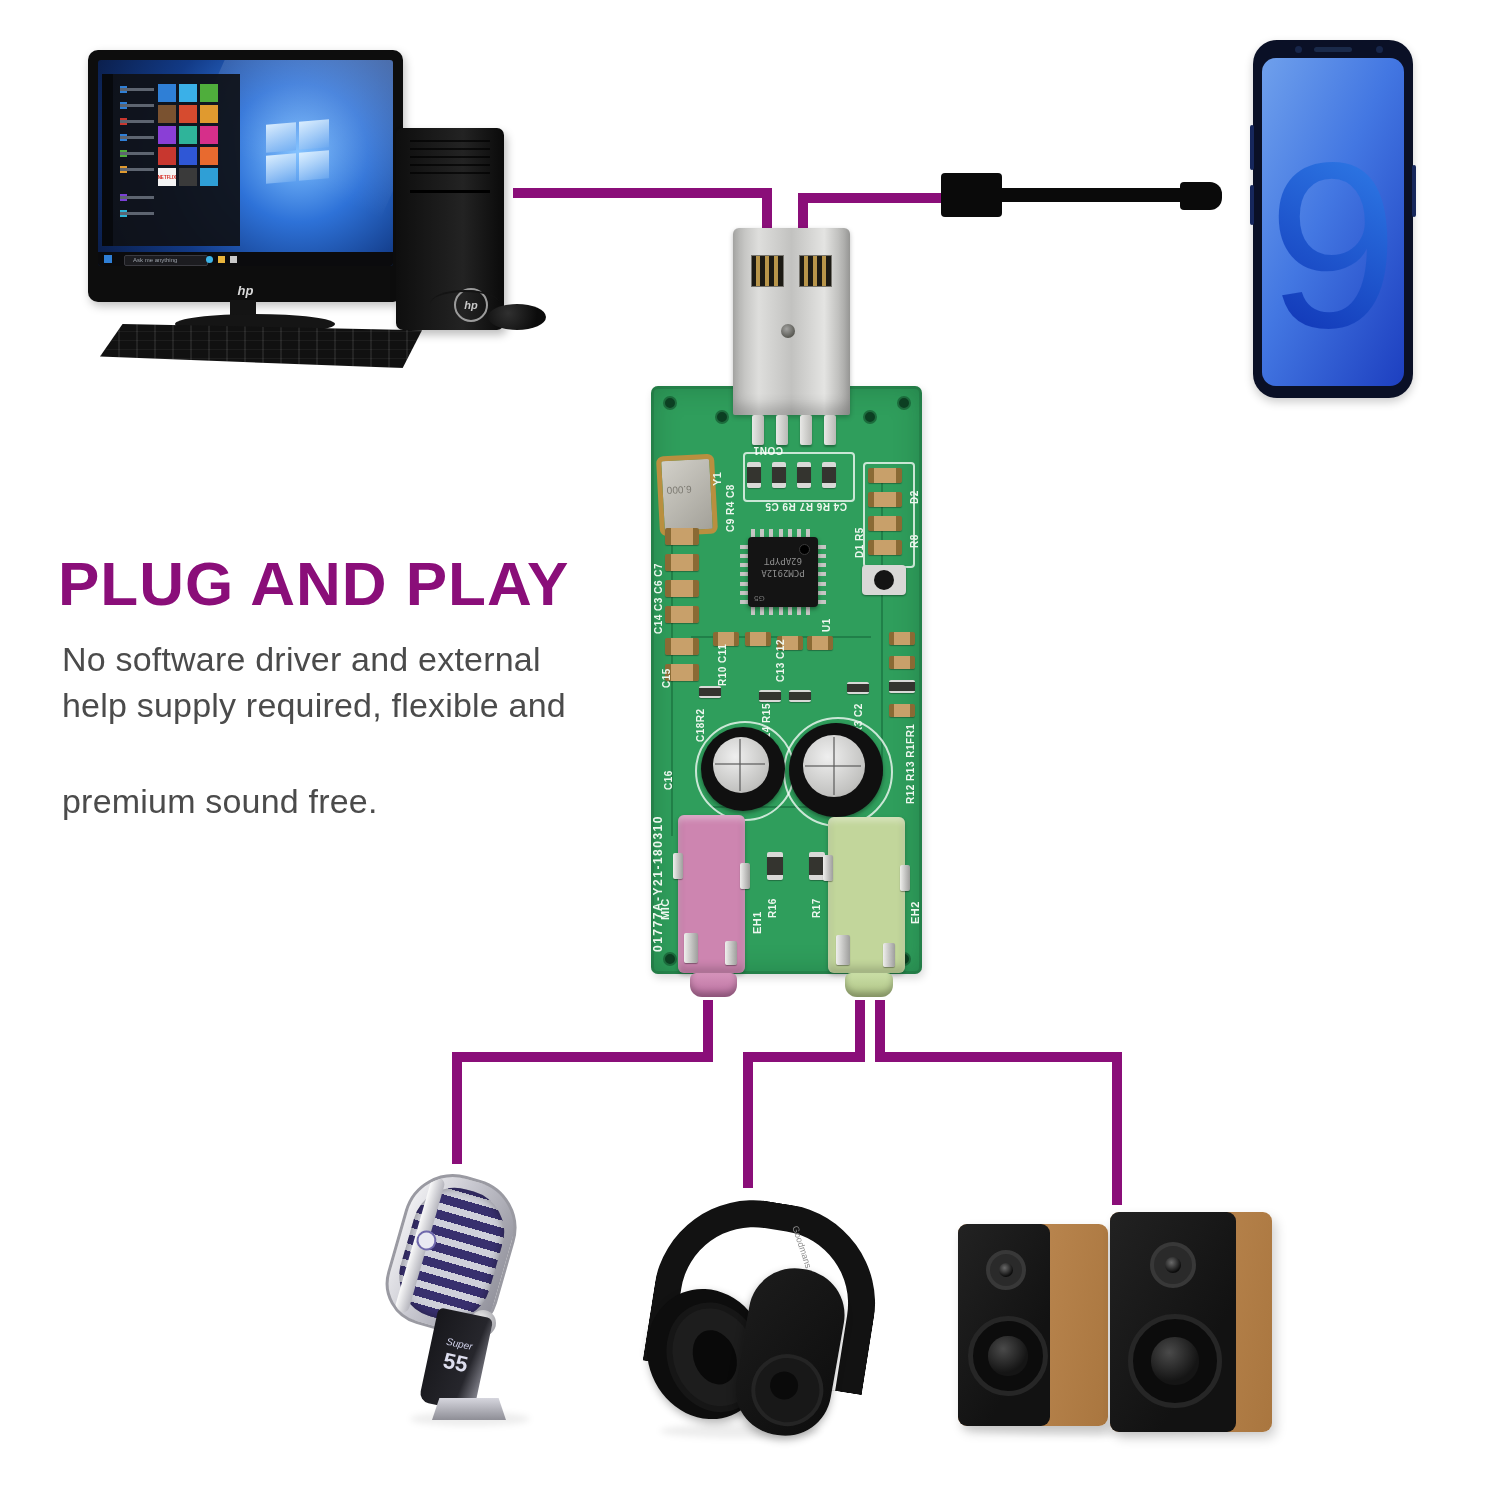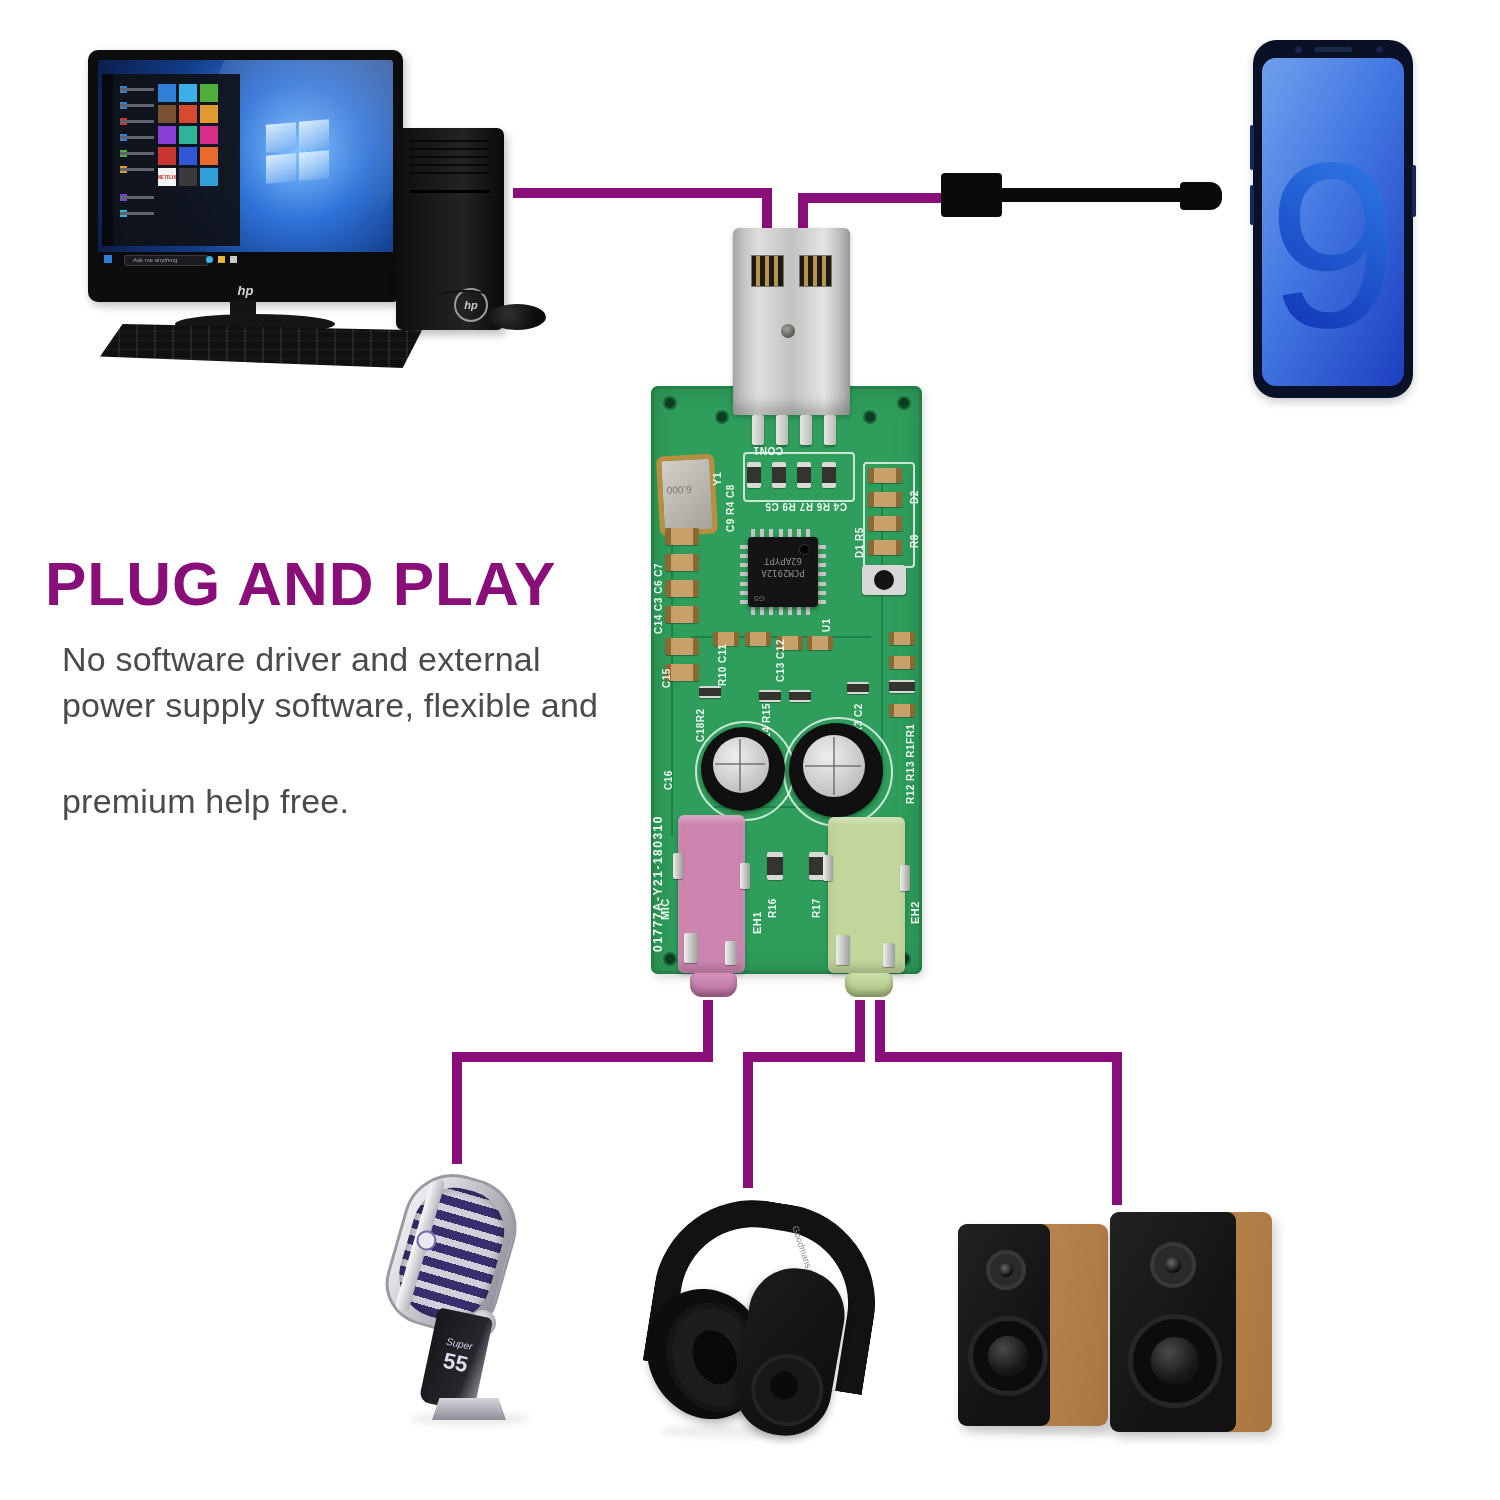--- a/index.html
+++ b/index.html
@@ -1,20 +1,20 @@
 <!DOCTYPE html>
 <html style="--accent: #8a0e79; --body-text: #4b4b4b; --pcb-green: #2f9e5c; --jack-pink: #cd85b0; --jack-green: #c2d69b; --cable-black: #0a0a0a; --phone-screen-blue: #3b6ee0;"><head>
 <meta charset="utf-8">
 <style>
   html,body{margin:0;padding:0;background:#fff;}
   .canvas{position:relative;width:1500px;height:1500px;background:#ffffff;overflow:hidden;
           font-family:"Liberation Sans",sans-serif;}
   .line{position:absolute;background:var(--accent,#8a0e79);}
   
-  .headline{position:absolute;left:45px;top:548px;font-size:62px;font-weight:700;
+  .headline{position:absolute;left:58px;top:548px;font-size:62px;font-weight:700;
             color:var(--accent,#8a0e79);letter-spacing:1px;}
   .bodyline{position:absolute;left:62px;font-size:34px;color:var(--body-text,#4b4b4b);letter-spacing:.2px;}
   
   .monitor{position:absolute;left:88px;top:50px;width:315px;height:252px;background:#0d0d0d;
            border-radius:10px;box-shadow:2px 4px 10px rgba(0,0,0,.25);}
   .mscreen{position:absolute;left:10px;top:10px;width:295px;height:206px;border-radius:3px;overflow:hidden;
            background:radial-gradient(circle at 68% 45%, #7fc0ff 0%, #2e72d8 30%, #123a86 62%, #0a1c46 100%);}
   .beam{position:absolute;left:40%;top:-20%;width:70%;height:80%;transform:rotate(24deg);
         background:linear-gradient(180deg,rgba(255,255,255,.25),rgba(255,255,255,0));}
   .winlogo{position:absolute;left:57%;top:30%;display:grid;grid-template-columns:30px 30px;
@@ -240,22 +240,22 @@
   <div class="line" style="left:762px;top:188px;width:10px;height:42px;"></div>
   <div class="line" style="left:798px;top:193px;width:10px;height:37px;"></div>
   <div class="line" style="left:798px;top:193px;width:148px;height:10px;"></div>
 
   <div class="blk" style="left:941px;top:173px;width:61px;height:44px;border-radius:4px;"></div>
   <div class="blk" style="left:1002px;top:188px;width:178px;height:14px;"></div>
   <div class="blk" style="left:1180px;top:182px;width:42px;height:28px;border-radius:4px 12px 12px 4px;"></div>
 
   <div class="headline">PLUG AND PLAY</div>
   <div class="bodyline" style="top:640px;">No software driver and external</div>
-  <div class="bodyline" style="top:686px;">power supply software, flexible and</div>
-  <div class="bodyline" style="top:782px;">premium help free.</div>
+  <div class="bodyline" style="top:686px;">help supply required, flexible and</div>
+  <div class="bodyline" style="top:782px;">premium sound free.</div>
 
   <div class="pcb">
 
     <div class="usb-shell">
       <div class="usb-slot" style="left:18px;"></div>
       <div class="usb-slot" style="left:66px;"></div>
       <div class="usb-hole"></div>
     </div>
     <div class="usb-pin" style="left:101px;"></div>
     <div class="usb-pin" style="left:125px;"></div>

